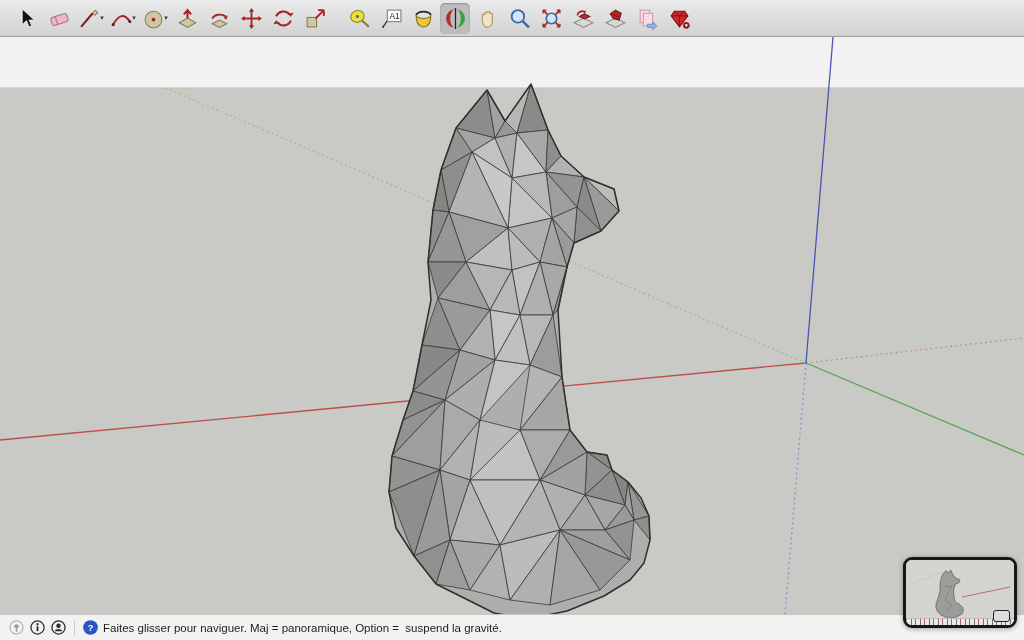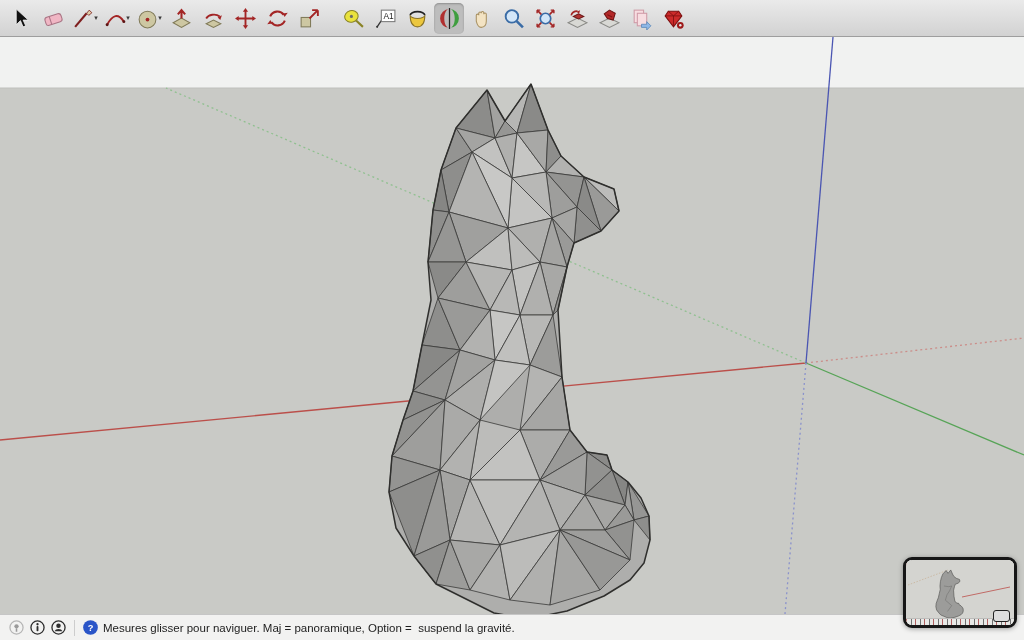--- a/index.html
+++ b/index.html
@@ -1,20 +1,20 @@
 <!DOCTYPE html>
 <html><head>
 <meta charset="utf-8">
 <style>
   html,body{margin:0;padding:0;width:1024px;height:640px;overflow:hidden;
     font-family:"Liberation Sans",sans-serif;background:#c9cac6;position:relative;}
   
   .toolbar{position:absolute;top:0;left:0;right:0;height:37px;
     background:linear-gradient(#eaeaea,#d2d2d2);border-bottom:1px solid #9e9e9e;
-    display:flex;align-items:center;padding-left:6px;box-sizing:border-box;}
+    display:flex;align-items:center;padding-left:12px;box-sizing:border-box;}
   .tool{width:30px;height:31px;display:flex;align-items:center;justify-content:center;
     position:relative;flex:0 0 auto;border-radius:5px;margin-right:2px;}
   .tool svg{width:23px;height:23px;display:block;}
   .tool.active{background:#bdbdbd;box-shadow:inset 0 1px 2px rgba(0,0,0,.25);}
   .tool .caret{font-size:7px;color:#3a3a3a;margin-left:-1px;align-self:center;}
   .tool.gap{margin-left:12px;}
   
   #viewport{position:absolute;top:37px;left:0;width:1024px;height:577px;display:block;}
   
   .statusbar{position:absolute;left:0;right:0;bottom:0;height:26px;background:#f2f2f1;
@@ -369,21 +369,21 @@
         <path d="M5.8 15.8 a5.6 4.6 0 0 1 10.4 0z" fill="#2e2e2e"></path>
       </svg>
     </span>
   <span class="sb-divider"></span>
   <span class="sb-icon">
       <svg viewBox="0 0 22 22">
         <circle cx="11" cy="11" r="9.5" fill="#2a55c8"></circle>
         <text x="11" y="15.3" text-anchor="middle" font-size="12" font-weight="bold" fill="#fff">?</text>
       </svg>
     </span>
-  <span class="sb-msg">Mesures glisser pour naviguer. Maj = panoramique, Option =  suspend la gravité.</span>
+  <span class="sb-msg">Faites glisser pour naviguer. Maj = panoramique, Option =  suspend la gravité.</span>
 </div>
 
 <div class="measure">
   <label>Mesures</label>
   <input type="text" value="" style="">
 </div>
 
 <div class="preview">
   <div class="mini-bar"></div>
   <svg id="miniViewport" viewBox="906 560 108 65">

